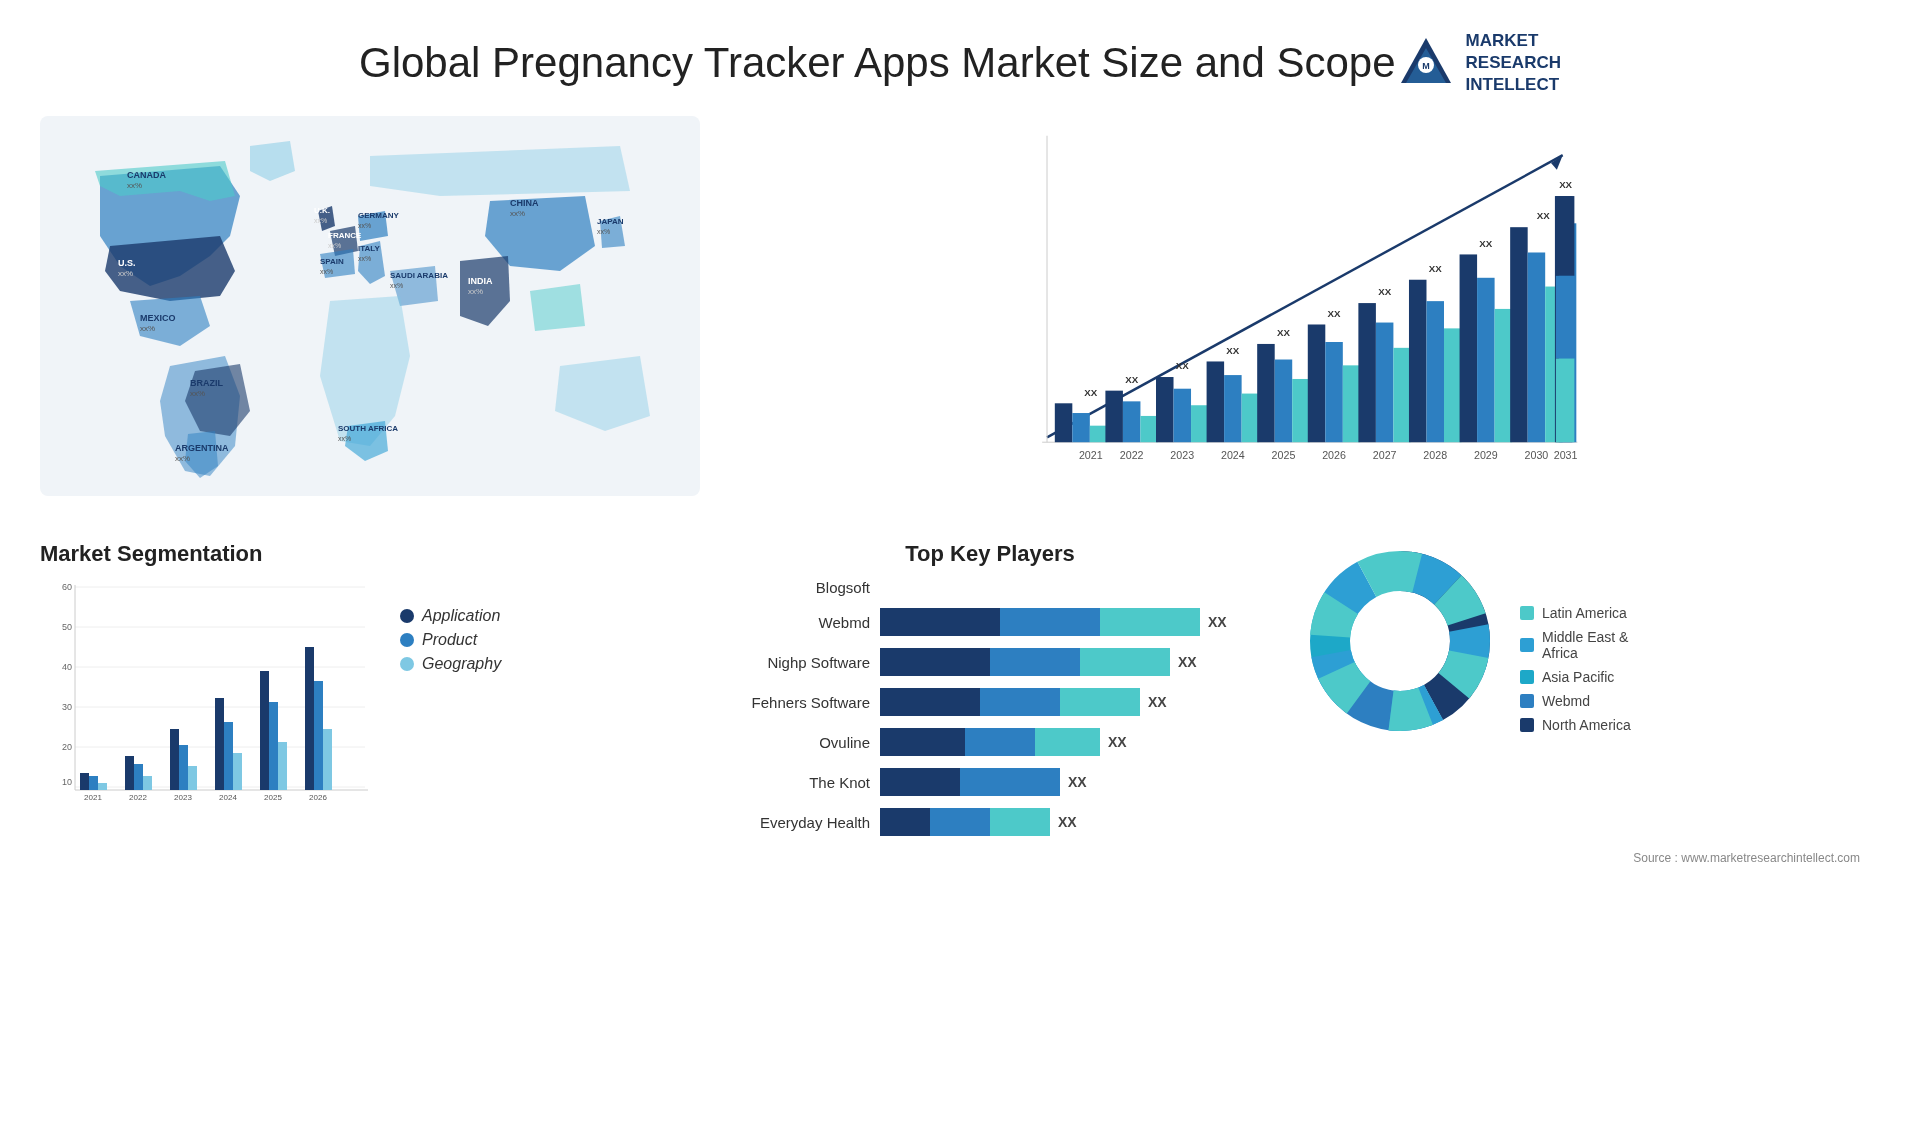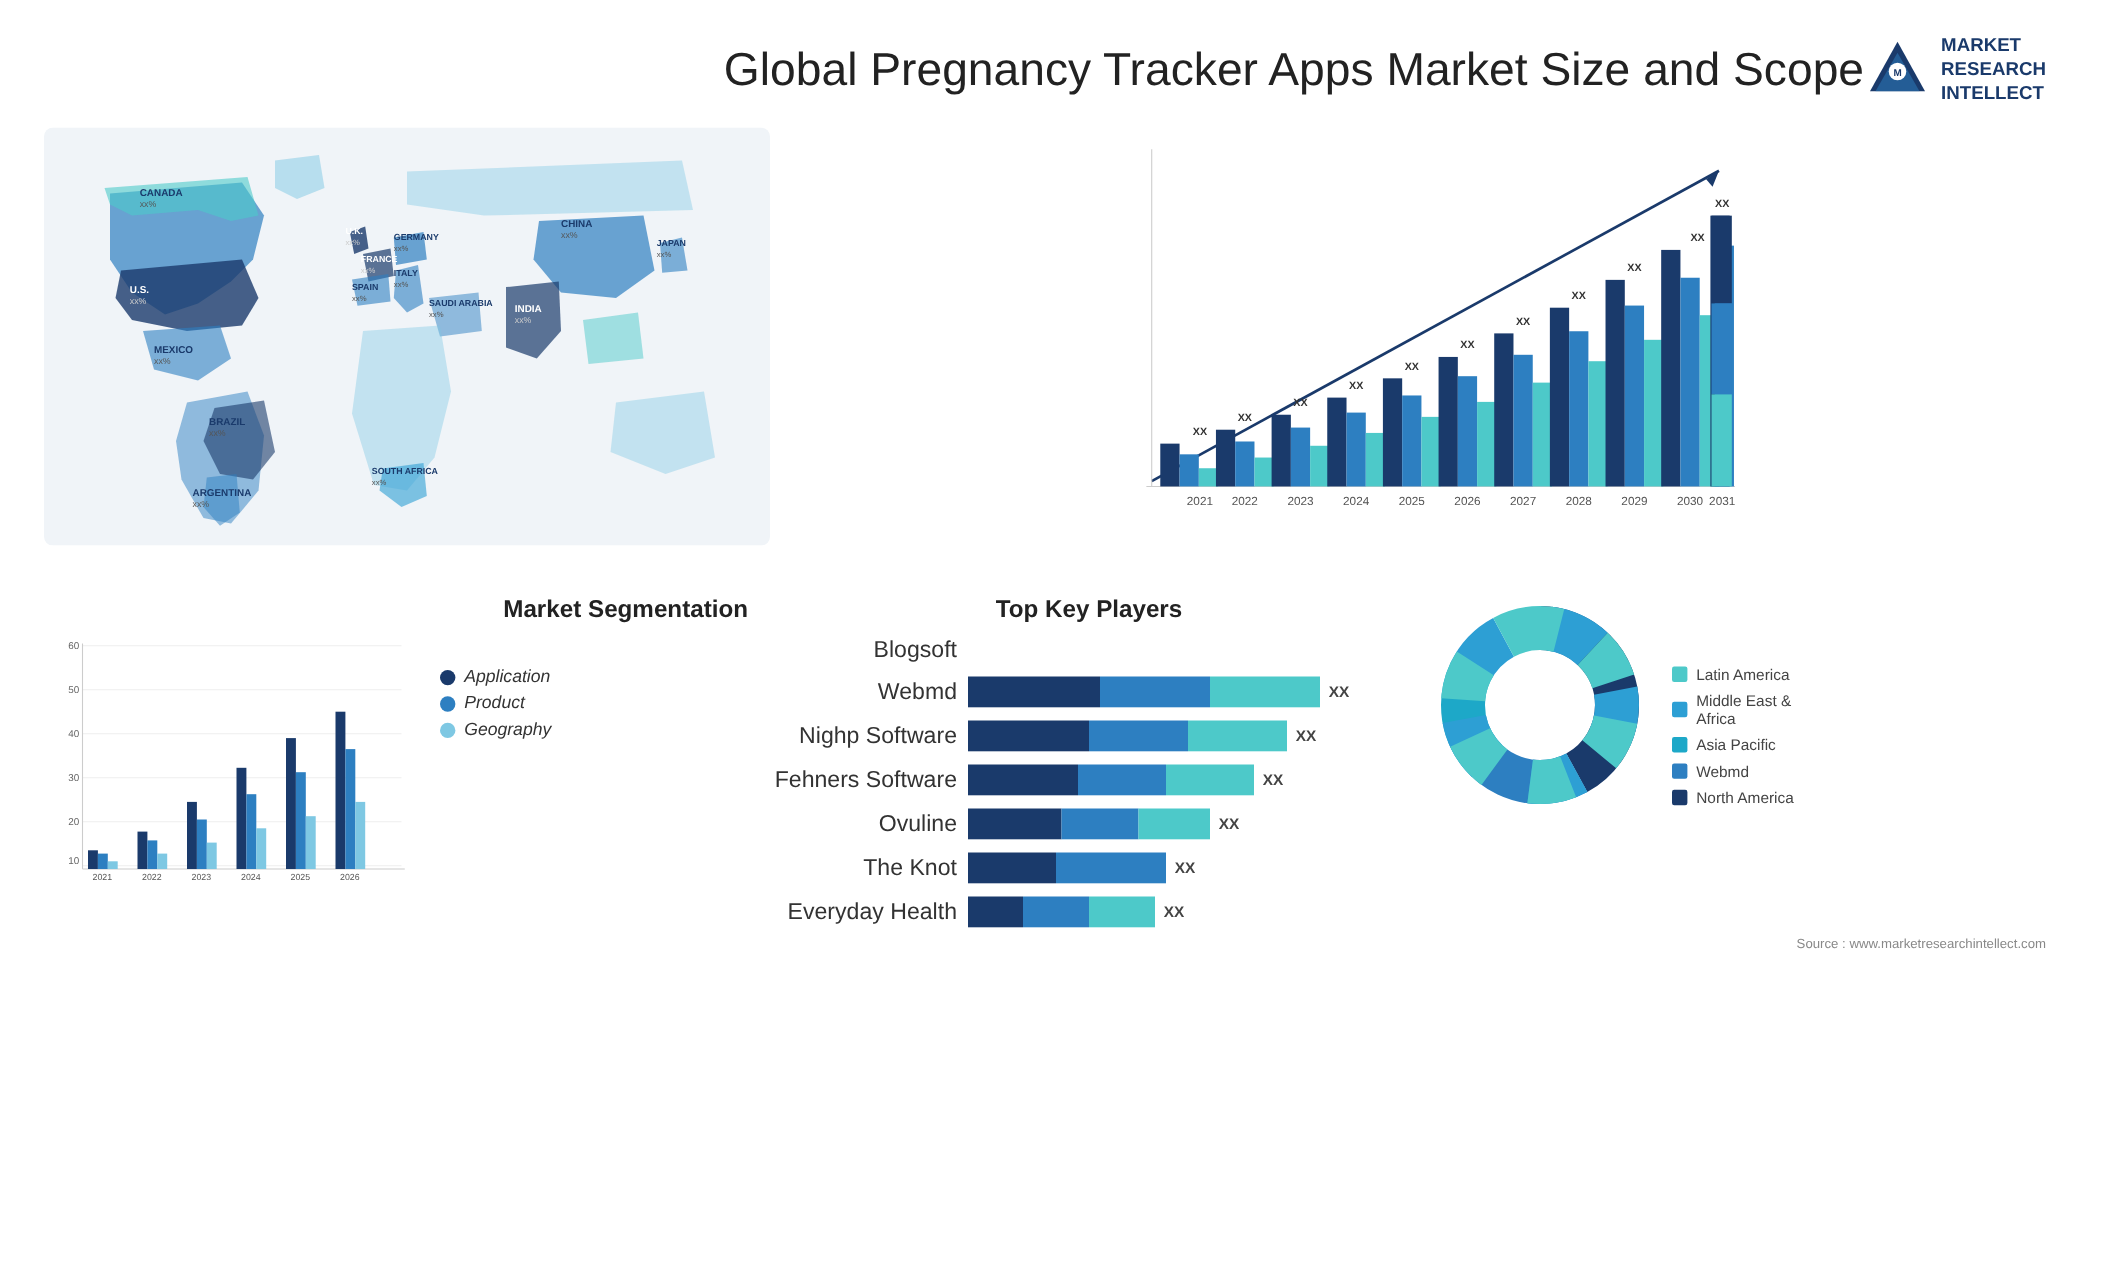--- a/index.html
+++ b/index.html
@@ -8,21 +8,21 @@
       height: 1146px;
       font-family: 'Arial', sans-serif;
       background: #fff;
       overflow: hidden;
       position: relative;
     }
 
     
     .header {
       display: flex;
-      justify-content: flex-end;
+      justify-content: center;
       align-items: center;
       padding: 30px 60px 20px 60px;
     }
     .main-title {
       font-size: 42px;
       font-weight: 400;
       color: #222;
     }
     .logo-area {
       display: flex;
@@ -70,21 +70,21 @@
       border-radius: 50%;
     }
     .player-row {
       display: flex;
       align-items: center;
       margin-bottom: 12px;
       gap: 10px;
     }
     .player-name {
       width: 170px;
-      font-size: 21px;
+      font-size: 15px;
       color: #333;
       text-align: right;
       flex-shrink: 0;
     }
     .player-bar-container {
       flex: 1;
       display: flex;
       align-items: center;
       gap: 8px;
     }
@@ -318,21 +318,21 @@
       <rect x="553" y="239" width="19" height="86" fill="#4dc9c9"></rect>
       <text x="563" y="342" text-anchor="middle" font-size="11" fill="#555">2031</text>
       <text x="563" y="64" text-anchor="middle" font-size="10" font-weight="bold" fill="#333">XX</text>
     </svg>
   </div>
 </div>
 
 <div style="display:grid; grid-template-columns: 640px 580px 1fr; gap:20px; padding: 5px 40px 10px 40px; height: 310px;">
 
   <div>
-    <div class="section-title" style="text-align:right; font-size:22px; margin-bottom:8px;">Market Segmentation</div>
+    <div class="section-title" style="text-align:left; font-size:22px; margin-bottom:8px;">Market Segmentation</div>
     <div style="display:flex; gap:20px; align-items:flex-start;">
 
       <svg viewBox="0 0 320 230" width="340" height="230">
 
         <text x="22" y="15" font-size="9" fill="#666" text-anchor="end">60</text>
         <text x="22" y="55" font-size="9" fill="#666" text-anchor="end">50</text>
         <text x="22" y="95" font-size="9" fill="#666" text-anchor="end">40</text>
         <text x="22" y="135" font-size="9" fill="#666" text-anchor="end">30</text>
         <text x="22" y="175" font-size="9" fill="#666" text-anchor="end">20</text>
         <text x="22" y="210" font-size="9" fill="#666" text-anchor="end">10</text>

